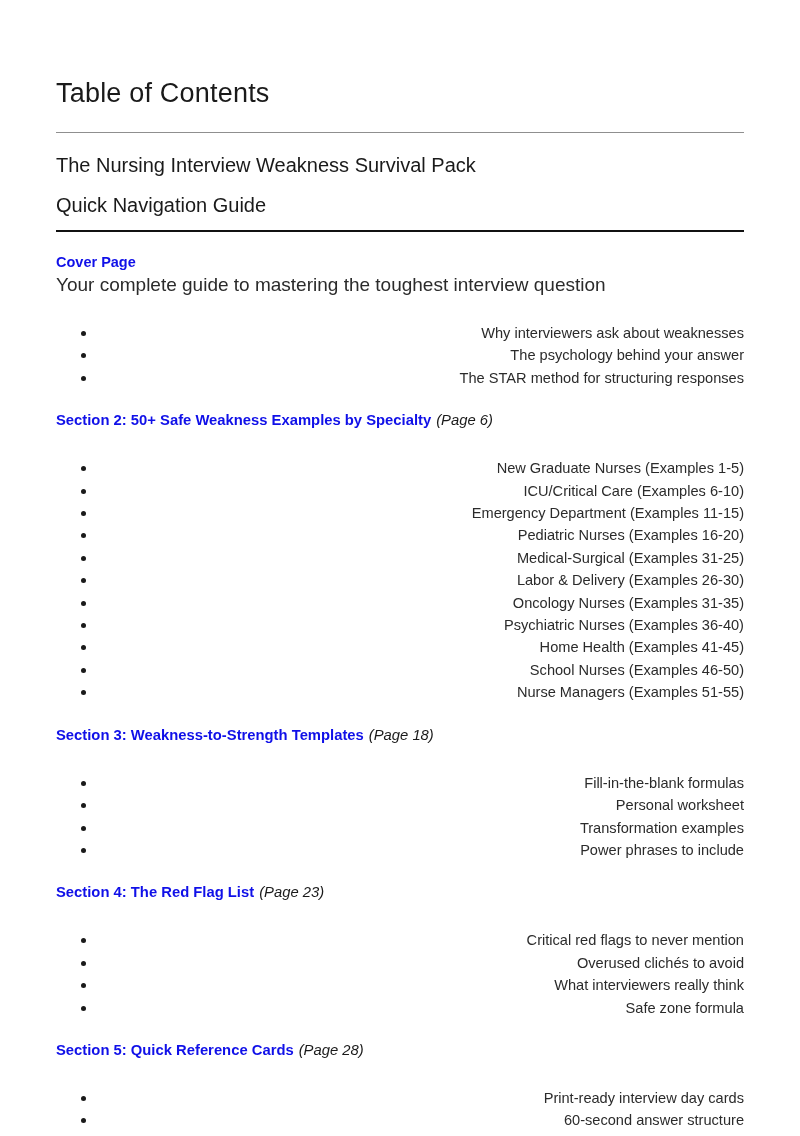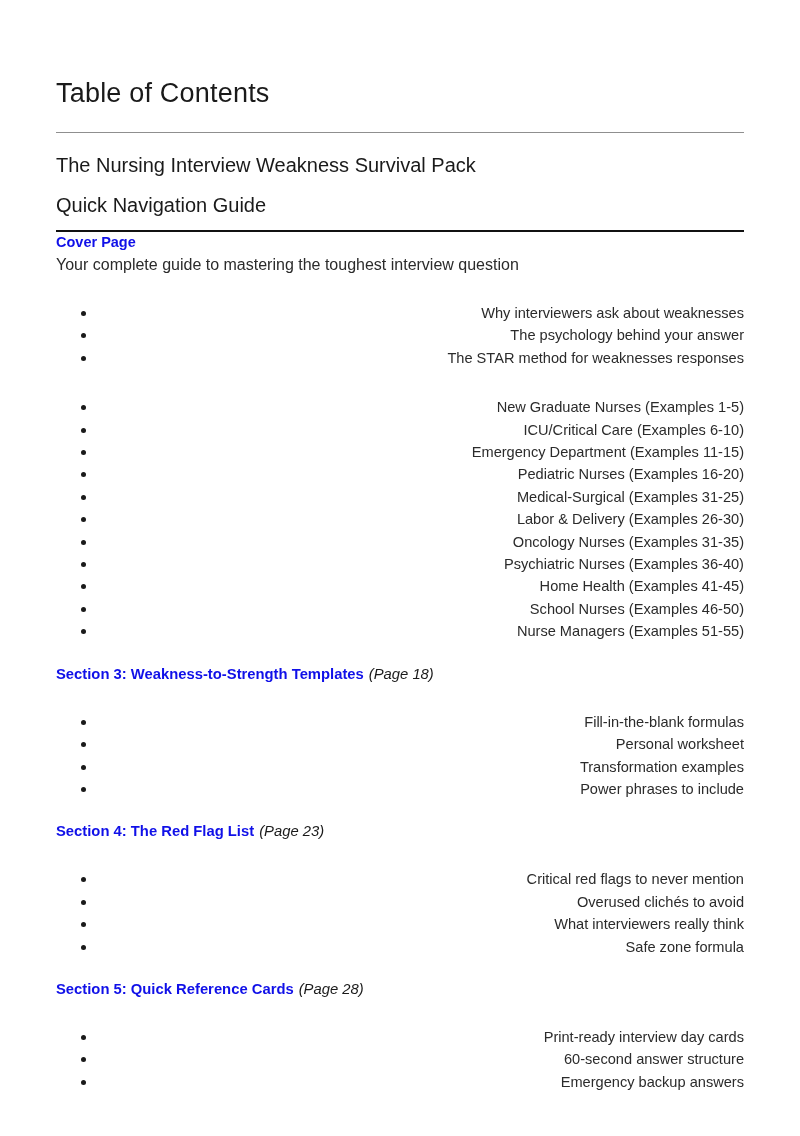--- a/index.html
+++ b/index.html
@@ -43,30 +43,31 @@
   }
   .rule-thick {
     margin-top: 15px;
     border: none;
     border-top: 2px solid #111111;
     height: 0;
   }
 
   .cover-link {
     display: inline-block;
+    margin-top: 20px;
     font-size: 14.5px;
     font-weight: 700;
     color: #1010e8;
     line-height: 20px;
     text-decoration: none;
     cursor: pointer;
   }
   .cover-desc {
     margin-top: 3px;
-    font-size: 16px;
+    font-size: 19px;
     line-height: 20px;
     color: #2b2b2b;
   }
 
   .section-heading {
     margin-top: 21px;
     font-size: 14.8px;
     line-height: 20px;
   }
   .section-title {
@@ -118,25 +119,28 @@
     <hr class="rule-thick">
 
     <a class="cover-link">Cover Page</a>
     <p class="cover-desc">Your complete guide to mastering the toughest interview question</p>
 
     <div id="sections-host">
   <section class="toc-section">
     <ul class="toc-list">
             <li>Why interviewers ask about weaknesses</li>
             <li>The psychology behind your answer</li>
-            <li>The STAR method for weaknesses responses</li>
+            <li>The STAR method for structuring responses</li>
           </ul>
   </section>
 
   <section class="toc-section">
+    <h3 class="section-heading">
+      <a class="section-title">Section 2: 50+ Safe Weakness Examples by Specialty</a><span class="section-pageref">(Page 6)</span>
+    </h3>
     <ul class="toc-list">
             <li>New Graduate Nurses (Examples 1-5)</li>
             <li>ICU/Critical Care (Examples 6-10)</li>
             <li>Emergency Department (Examples 11-15)</li>
             <li>Pediatric Nurses (Examples 16-20)</li>
             <li>Medical-Surgical (Examples 31-25)</li>
             <li>Labor &amp; Delivery (Examples 26-30)</li>
             <li>Oncology Nurses (Examples 31-35)</li>
             <li>Psychiatric Nurses (Examples 36-40)</li>
             <li>Home Health (Examples 41-45)</li>

